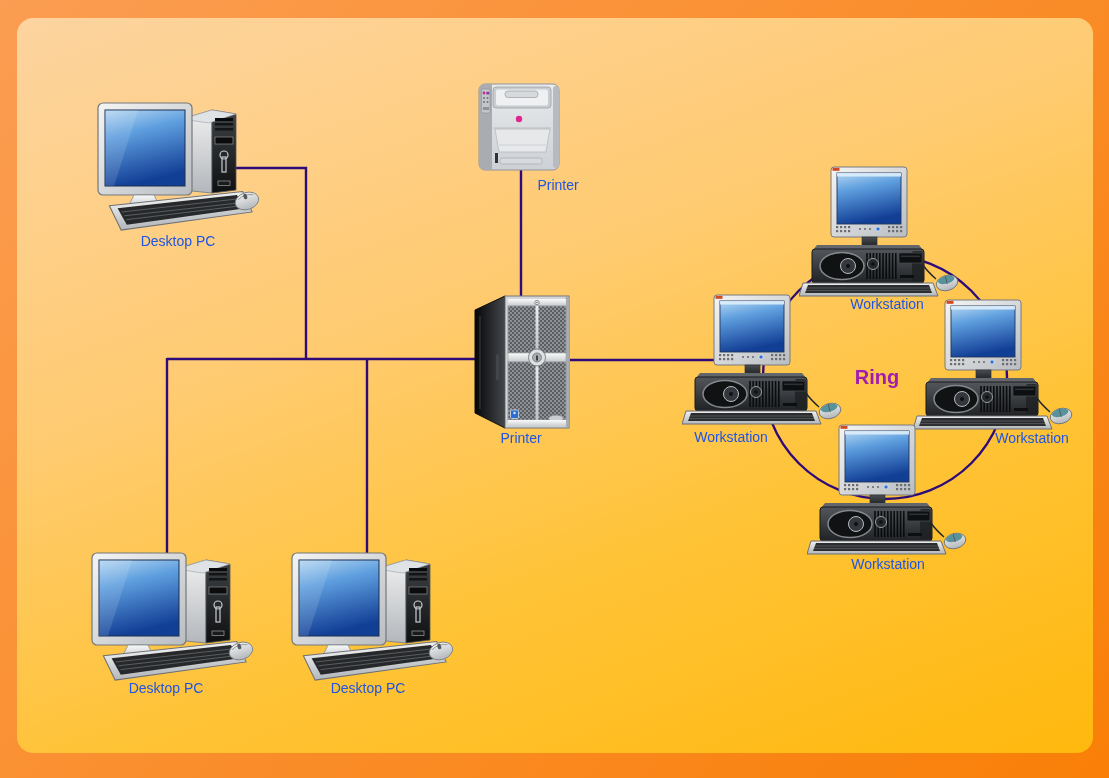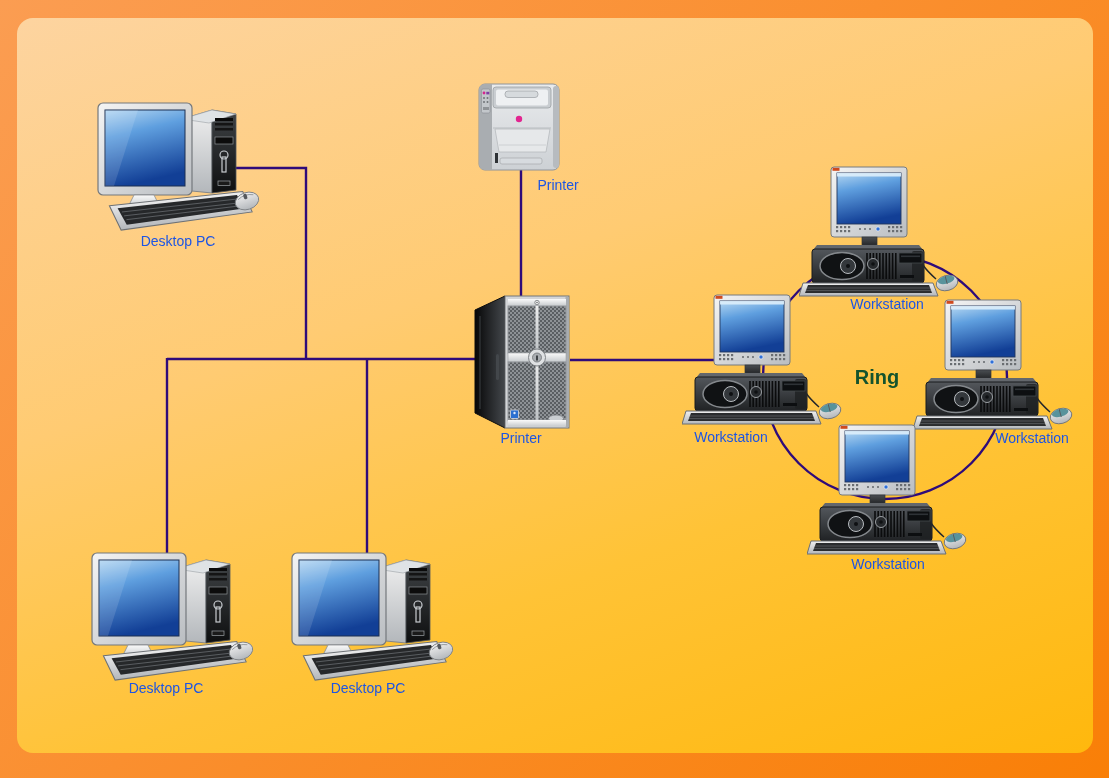--- a/index.html
+++ b/index.html
@@ -13,21 +13,21 @@
     position:absolute;left:17px;top:18px;width:1076px;height:735px;
     border-radius:16px;
     background:linear-gradient(160deg,#fdd4a0 0%,#ffcb72 38%,#ffc336 68%,#ffb80d 100%);
   }
   .scene{position:absolute;left:0;top:0;}
   .node-label{
     position:absolute;transform:translateX(-50%);
     font-size:14px;color:#1d55e4;white-space:nowrap;letter-spacing:0;
   }
   .ring-label{
-    font-size:20px;font-weight:bold;color:#14532d;
+    font-size:20px;font-weight:bold;color:#a21caf;
   }
 </style>
 </head>
 <body>
 
 <div class="stage">
   <div class="panel"></div>
 
   <svg class="scene" width="1109" height="778" viewBox="0 0 1109 778">
     <defs>

